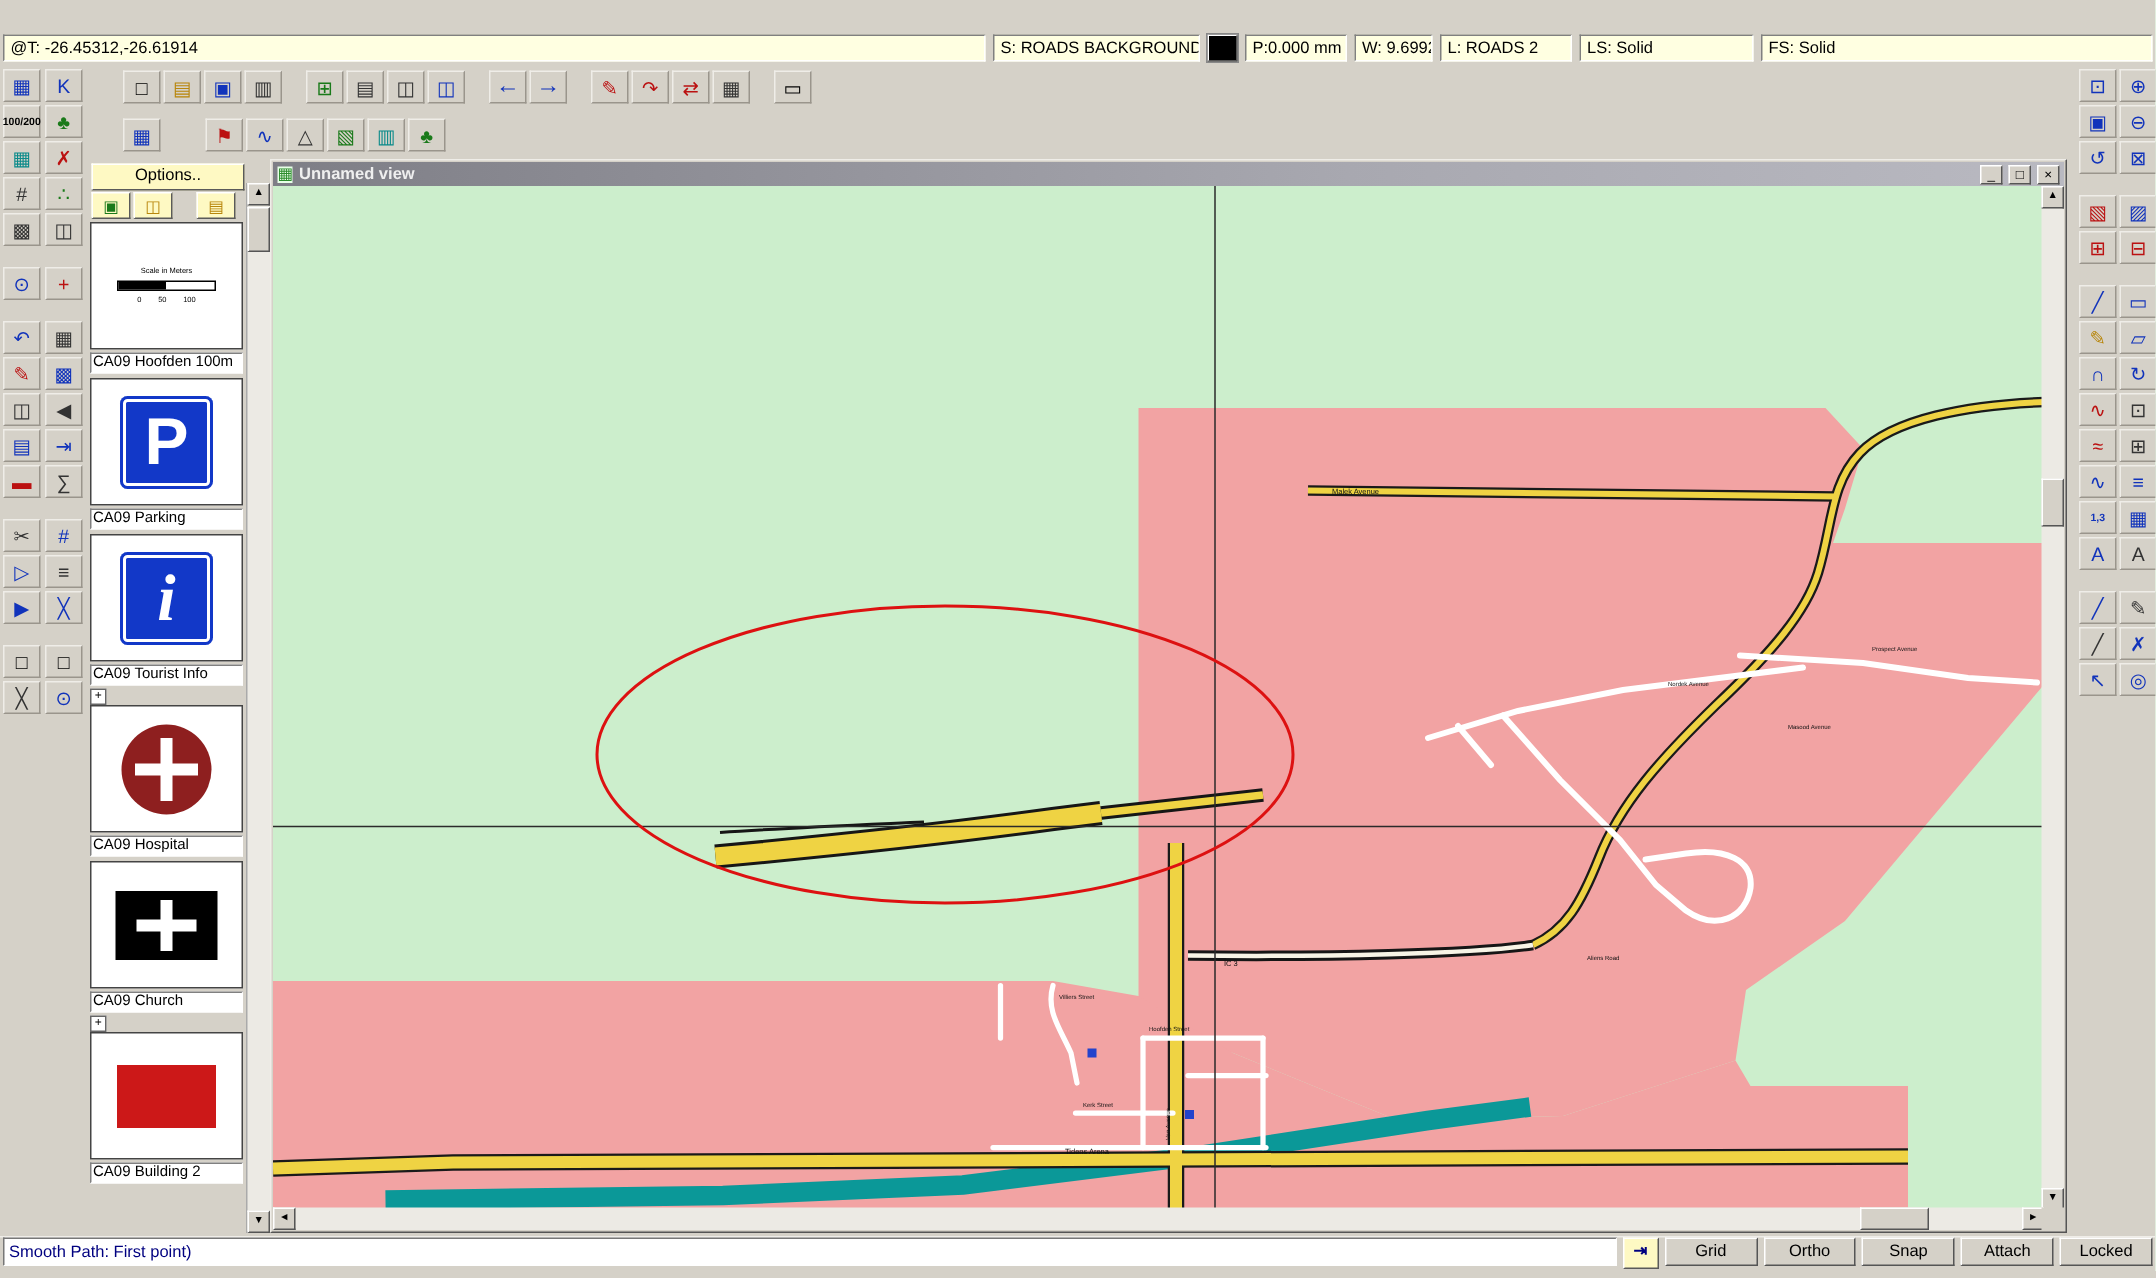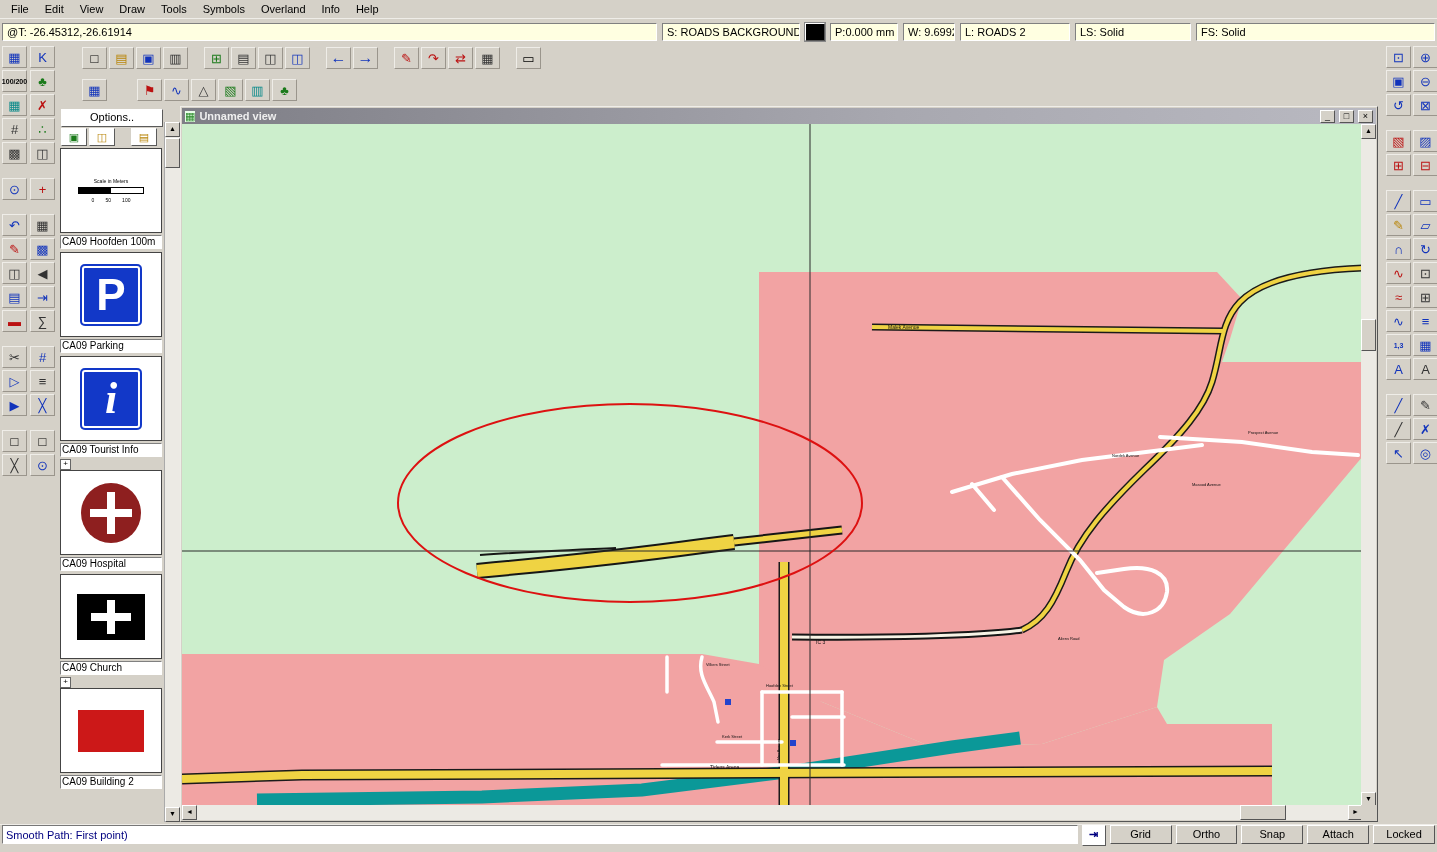--- a/index.html
+++ b/index.html
@@ -1,24 +1,24 @@
 <!DOCTYPE html>
 <html><head>
 <meta charset="utf-8">
 <style>
   html,body{margin:0;padding:0}
   #app{position:relative;width:1437px;height:852px;background:#d5d1c8;font-family:"Liberation Sans",sans-serif;font-size:11px;color:#000;overflow:hidden;user-select:none}
-  .raised{background:#ffffff;border:1px solid;border-color:#ffffff #5a5a5a #5a5a5a #ffffff}
+  .raised{background:#fef9c3;border:1px solid;border-color:#ffffff #5a5a5a #5a5a5a #ffffff}
   
   #menubar{position:absolute;left:0;top:0;width:100%;height:19px;display:flex;align-items:center;padding-left:4px;box-sizing:border-box;border-bottom:1px solid #efede8}
   .menu-item{padding:2px 9px 3px 7px;cursor:default}
   
   #coordbar{position:absolute;left:0;top:19px;width:100%;height:25px;display:flex;align-items:center;gap:5px;padding:0 2px;box-sizing:border-box}
   .cfield{background:#ffffe1;border:1px solid;border-color:#808080 #ffffff #ffffff #808080;height:18px;line-height:16px;padding:0 4px;white-space:nowrap;overflow:hidden;box-sizing:border-box}
-  .f-pos{width:655px}.f-style{width:138px}.f-pen{width:68px}.f-width{width:52px}.f-layer{width:110px}.f-ls{width:116px}.f-fs{flex:1}
+  .f-pos{width:655px}.f-style{width:138px}.f-pen{width:68px}.f-width{width:52px}.f-layer{width:88px}.f-ls{width:116px}.f-fs{flex:1}
   .swatch{width:18px;height:16px;background:#000;border:1px solid;border-color:#ffffff #555555 #555555 #ffffff;outline:1px solid #888}
   
   .tb{width:25px;height:22px;display:flex;align-items:center;justify-content:center;font-size:13px;background:#d5d1c8;border:1px solid;border-color:#efede8 #9a958c #9a958c #efede8;box-sizing:border-box;cursor:default}
   .tb span{line-height:1}
   .red{color:#bb1111}.blue{color:#1133bb}.green{color:#1a7a1a}.teal{color:#0a8a8a}.gold{color:#b8860b}.dark{color:#333}
   .txt{font-size:7px;font-weight:bold}.big{font-size:16px;font-weight:bold}
   .tsep{width:12px;height:20px}
   #toolbar-row1{position:absolute;left:82px;top:45px;height:26px;display:flex;align-items:center;gap:2px}
   #toolbar-row2{position:absolute;left:82px;top:77px;height:26px;display:flex;align-items:center;gap:2px}
   #left-tools{position:absolute;left:2px;top:46px;display:flex;gap:3px}
@@ -74,31 +74,20 @@
   #prompt-input{width:1078px;height:19px;border:1px solid;border-color:#777 #fff #fff #777;background:#fff;color:#000080;font:11px "Liberation Sans",sans-serif;padding:0 3px;box-sizing:border-box}
   #end-btn{width:22px;height:19px;color:#000080;font-size:11px;text-align:center;line-height:16px;font-weight:bold}
   .bb-btn{width:62px;height:19px;text-align:center;line-height:17px;box-sizing:border-box;background:#d5d1c8;border:1px solid;border-color:#fff #555 #555 #fff}
   .bb-btn:first-of-type{margin-left:2px}
 </style>
 </head>
 <body>
 
 <div id="app">
 
-  <div id="menubar">
-    <span class="menu-item">File</span>
-      <span class="menu-item">Edit</span>
-      <span class="menu-item">View</span>
-      <span class="menu-item">Draw</span>
-      <span class="menu-item">Tools</span>
-      <span class="menu-item">Symbols</span>
-      <span class="menu-item">Overland</span>
-      <span class="menu-item">Info</span>
-      <span class="menu-item">Help</span>
-  </div>
 
   <div id="coordbar">
     <div class="cfield f-pos">@T: -26.45312,-26.61914</div>
     <div class="cfield f-style">S: ROADS BACKGROUND</div>
     <div class="swatch"></div>
     <div class="cfield f-pen">P:0.000 mm</div>
     <div class="cfield f-width">W: 9.69925</div>
     <div class="cfield f-layer">L: ROADS 2</div>
     <div class="cfield f-ls">LS: Solid</div>
     <div class="cfield f-fs">FS: Solid</div>

